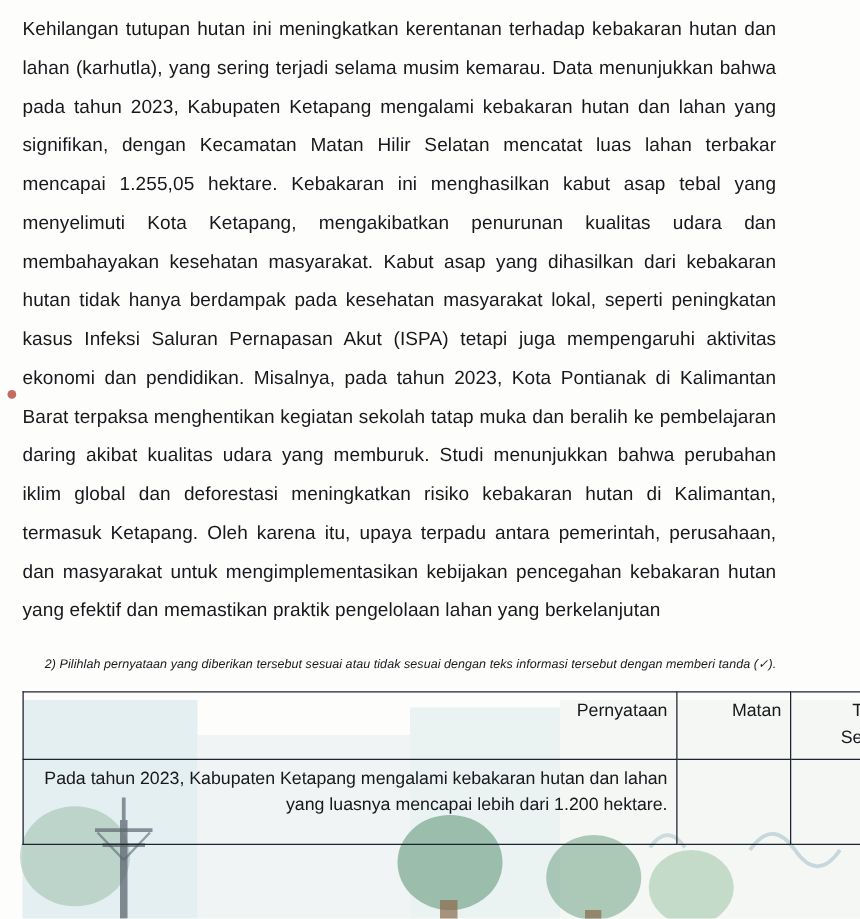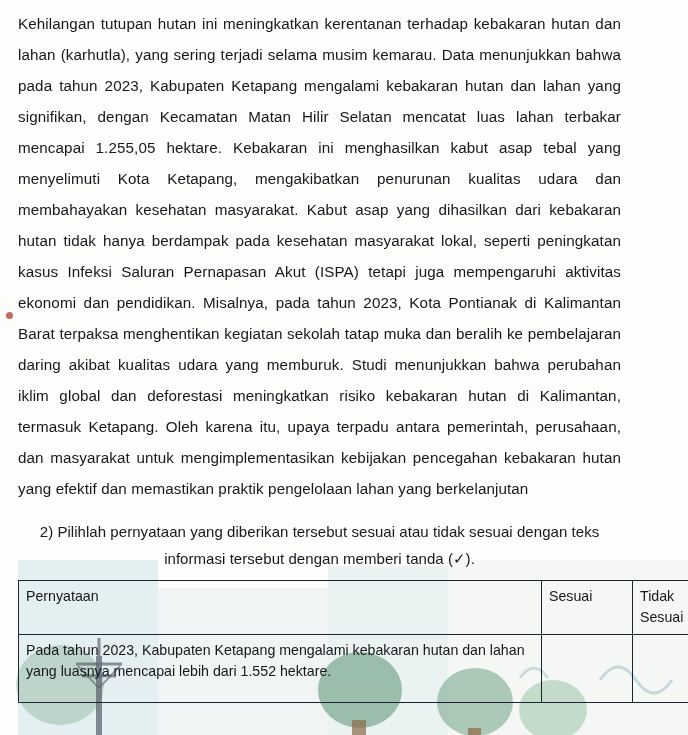--- a/index.html
+++ b/index.html
@@ -39,25 +39,26 @@
   p.body-text {
     margin: 0 0 14px 0;
     font-size: 15.2px;
     line-height: 31px;
     color: #16181c;
     text-align: justify;
     letter-spacing: 0.1px;
   }
   p.question {
     margin: 0 0 6px 0;
-    font-size: 15px;
+    font-size: 10px;
     line-height: 27px;
     color: #16181c;
-    text-align: center;
+    text-align: right;
     letter-spacing: 0.05px;
+    font-style: italic;
   }
   .table-wrap {
     position: relative;
     z-index: 3;
     margin-top: 8px;
   }
   table.statements {
     border-collapse: collapse;
     width: 660px;
     table-layout: fixed;
@@ -65,21 +66,21 @@
   }
   table.statements th,
   table.statements td {
     border: 1.4px solid #1d2330;
     vertical-align: top;
     padding: 5px 7px 6px 7px;
     font-weight: normal;
     font-size: 14.2px;
     line-height: 21px;
     color: #16181c;
-    text-align: left;
+    text-align: right;
     background: transparent;
   }
   table.statements th.col-statement { width: 508px; }
   table.statements th.col-yes { width: 76px; }
   table.statements th.col-no  { width: 76px; }
   td.statement-cell {
     text-align: justify;
     height: 56px;
   }
   .pen-mark {
@@ -122,27 +123,27 @@
 
     <p class="body-text">Kehilangan tutupan hutan ini meningkatkan kerentanan terhadap kebakaran hutan dan lahan (karhutla), yang sering terjadi selama musim kemarau. Data menunjukkan bahwa pada tahun 2023, Kabupaten Ketapang mengalami kebakaran hutan dan lahan yang signifikan, dengan Kecamatan Matan Hilir Selatan mencatat luas lahan terbakar mencapai 1.255,05 hektare. Kebakaran ini menghasilkan kabut asap tebal yang menyelimuti Kota Ketapang, mengakibatkan penurunan kualitas udara dan membahayakan kesehatan masyarakat. Kabut asap yang dihasilkan dari kebakaran hutan tidak hanya berdampak pada kesehatan masyarakat lokal, seperti peningkatan kasus Infeksi Saluran Pernapasan Akut (ISPA) tetapi juga mempengaruhi aktivitas ekonomi dan pendidikan. Misalnya, pada tahun 2023, Kota Pontianak di Kalimantan Barat terpaksa menghentikan kegiatan sekolah tatap muka dan beralih ke pembelajaran daring akibat kualitas udara yang memburuk. Studi menunjukkan bahwa perubahan iklim global dan deforestasi meningkatkan risiko kebakaran hutan di Kalimantan, termasuk Ketapang. Oleh karena itu, upaya terpadu antara pemerintah, perusahaan, dan masyarakat untuk mengimplementasikan kebijakan pencegahan kebakaran hutan yang efektif dan memastikan praktik pengelolaan lahan yang berkelanjutan</p>
 
     <p class="question">2) Pilihlah pernyataan yang diberikan tersebut sesuai atau tidak sesuai dengan teks informasi tersebut dengan memberi tanda (✓).</p>
 
     <div class="table-wrap">
       <table class="statements">
         <thead>
           <tr>
             <th class="col-statement">Pernyataan</th>
-            <th class="col-yes">Sesuai</th>
+            <th class="col-yes">Matan</th>
             <th class="col-no">Tidak Sesuai</th>
           </tr>
         </thead>
         <tbody>
           <tr>
-            <td class="statement-cell">Pada tahun 2023, Kabupaten Ketapang mengalami kebakaran hutan dan lahan yang luasnya mencapai lebih dari 1.552 hektare.</td>
+            <td class="statement-cell">Pada tahun 2023, Kabupaten Ketapang mengalami kebakaran hutan dan lahan yang luasnya mencapai lebih dari 1.200 hektare.</td>
             <td></td>
             <td></td>
           </tr>
         </tbody>
       </table>
 
     </div>
 
   </div>
 

